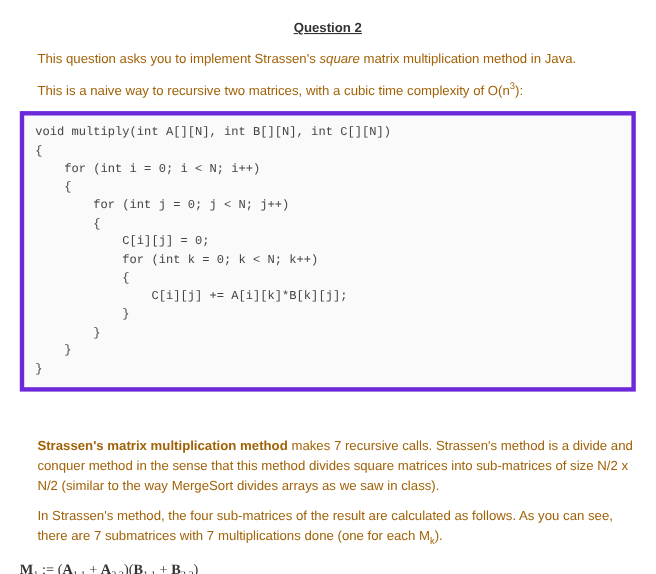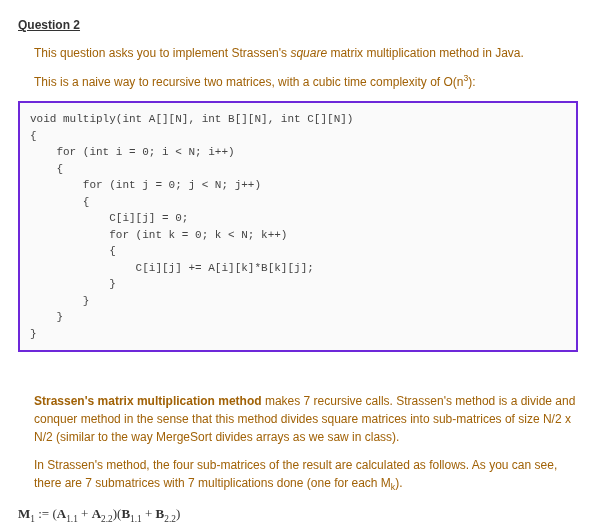--- a/index.html
+++ b/index.html
@@ -15,34 +15,35 @@
       padding: 16px 18px;
       font-size: 12px;
       line-height: 1.5;
     }
     .question-title {
       font-weight: 700;
       text-decoration: underline;
       font-size: 12px;
       margin-bottom: 10px;
       color: #333;
+      text-align: center;
     }
     .paragraph {
       margin-bottom: 10px;
       color: #a16207;
       margin-left: 16px;
     }
     .italic {
       font-style: italic;
     }
     .bold {
       font-weight: 700;
     }
     .code-block {
-      border: 2px solid #6d28d9;
+      border: 4px solid #6d28d9;
       background: #fafafa;
       padding: 8px 10px;
       font-family: "Courier New", Courier, monospace;
       font-size: 11px;
       white-space: pre;
       color: #444;
       margin-bottom: 18px;
       line-height: 1.5;
     }
     .math-block {

